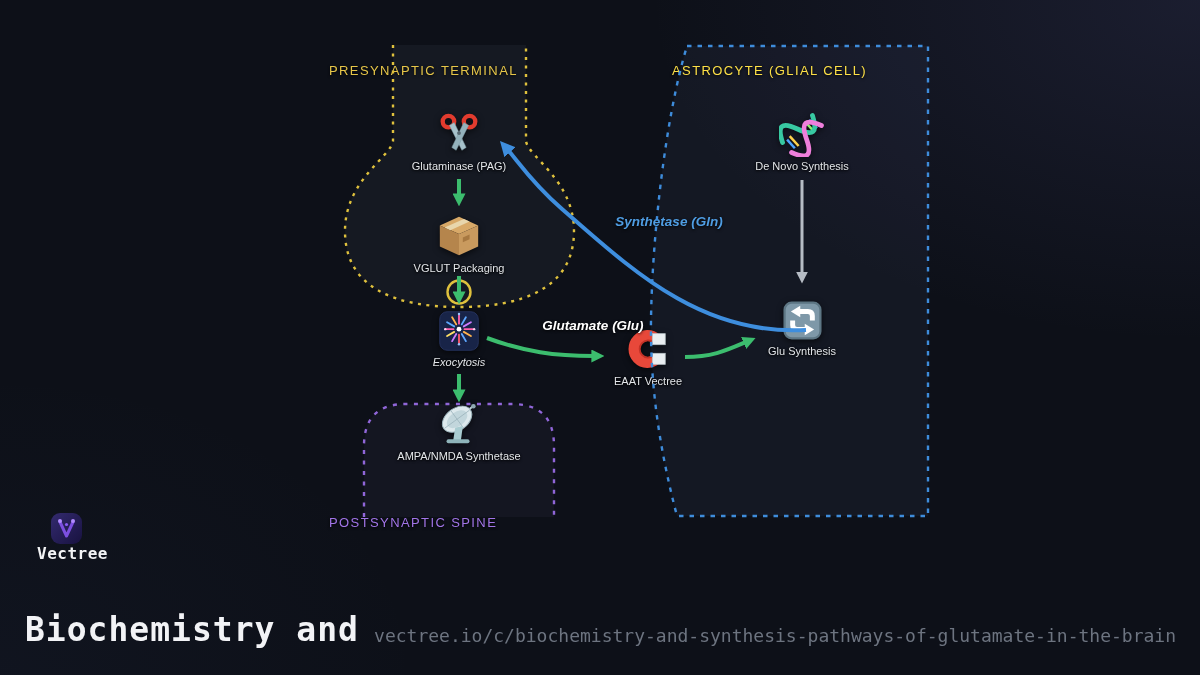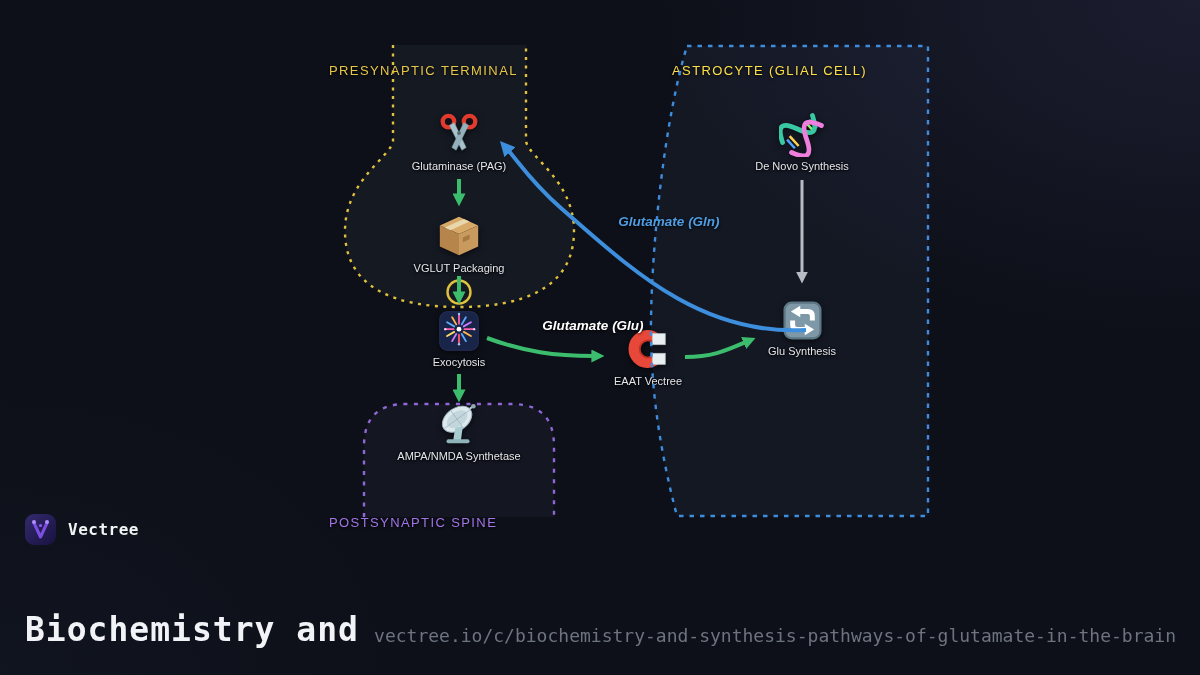--- a/index.html
+++ b/index.html
@@ -32,27 +32,27 @@
     text-shadow:0 1px 3px rgba(0,0,0,0.95);
   }
   #presynaptic-title{left:329px;top:63px;color:#e6c649;}
   #astrocyte-title{left:672px;top:63px;color:#fde047;}
   #postsynaptic-title{left:329px;top:515px;color:#a275e8;}
   #gln-label{left:594px;top:214px;color:#4f9de3;}
   #glu-label{left:518px;top:318px;color:#ffffff;}
 
   #node-glutaminase{left:384px;top:111px;}
   #node-vglut{left:384px;top:213px;}
-  #node-exocytosis{left:384px;top:309px;}
+  #node-exocytosis{left:384px;top:309px;font-style:italic;}
   #node-ampa{left:384px;top:401px;}
   #node-eaat{left:573px;top:326px;}
   #node-glusyn{left:727px;top:299px;}
   #node-denovo{left:727px;top:111px;}
 
-  .brand{position:absolute;left:25px;top:513px;height:32px;display:flex;align-items:center;z-index:4;}
+  .brand{position:absolute;left:25px;top:513px;height:32px;display:flex;align-items:center;z-index:4;flex-direction:column;}
   .brand-logo{
     width:31px;height:31px;border-radius:9px;
     background:linear-gradient(135deg,#332a6e,#181240);
     display:flex;align-items:center;justify-content:center;
   }
   .brand-name{
     margin-left:12px;color:#f2f3f5;font-weight:bold;font-size:16px;letter-spacing:0.5px;
     font-family:"DejaVu Sans Mono", monospace;
   }
   .poster-title{
@@ -175,21 +175,21 @@
       <path d="M31,3 C14,10.5 14,17 31,24 C48,31 48,37.5 31,45" fill="none" stroke="#ef7fdc" stroke-width="5" stroke-linecap="round"></path>
     </g>
   </svg>
   <div class="node-label">De Novo Synthesis</div>
 </div>
 
 <div class="region-title" id="presynaptic-title">PRESYNAPTIC TERMINAL</div>
 <div class="region-title" id="astrocyte-title">ASTROCYTE (GLIAL CELL)</div>
 <div class="region-title" id="postsynaptic-title">POSTSYNAPTIC SPINE</div>
 
-<div class="edge-label" id="gln-label">Glutamate (Gln)</div>
+<div class="edge-label" id="gln-label">Synthetase (Gln)</div>
 <div class="edge-label" id="glu-label">Glutamate (Glu)</div>
 
 <svg id="lines-layer" class="layer" viewBox="0 0 1200 675">
   <defs>
     <marker id="ah-green" viewBox="0 0 10 10" refX="2" refY="5" markerWidth="13" markerHeight="13" orient="auto" markerUnits="userSpaceOnUse">
       <path d="M0,0 L10,5 L0,10 Z" fill="#3cbd6e"></path>
     </marker>
     <marker id="ah-blue" viewBox="0 0 10 10" refX="2" refY="5" markerWidth="15" markerHeight="15" orient="auto" markerUnits="userSpaceOnUse">
       <path d="M0,0 L10,5 L0,10 Z" fill="#3e8ede"></path>
     </marker>

